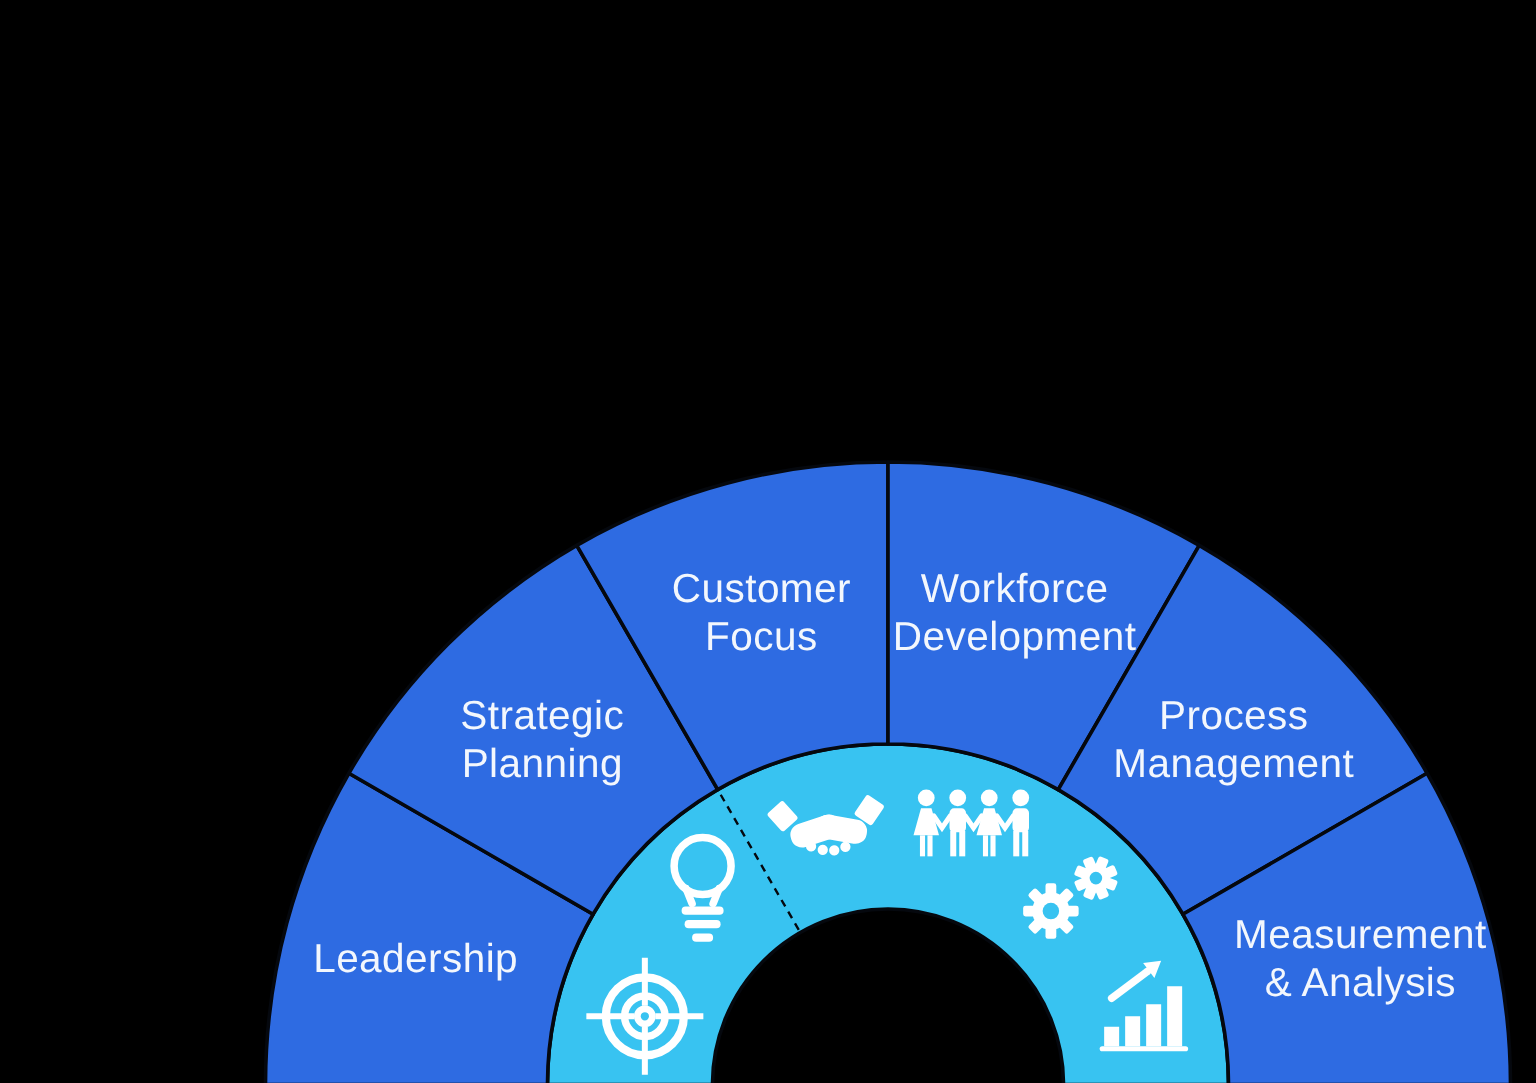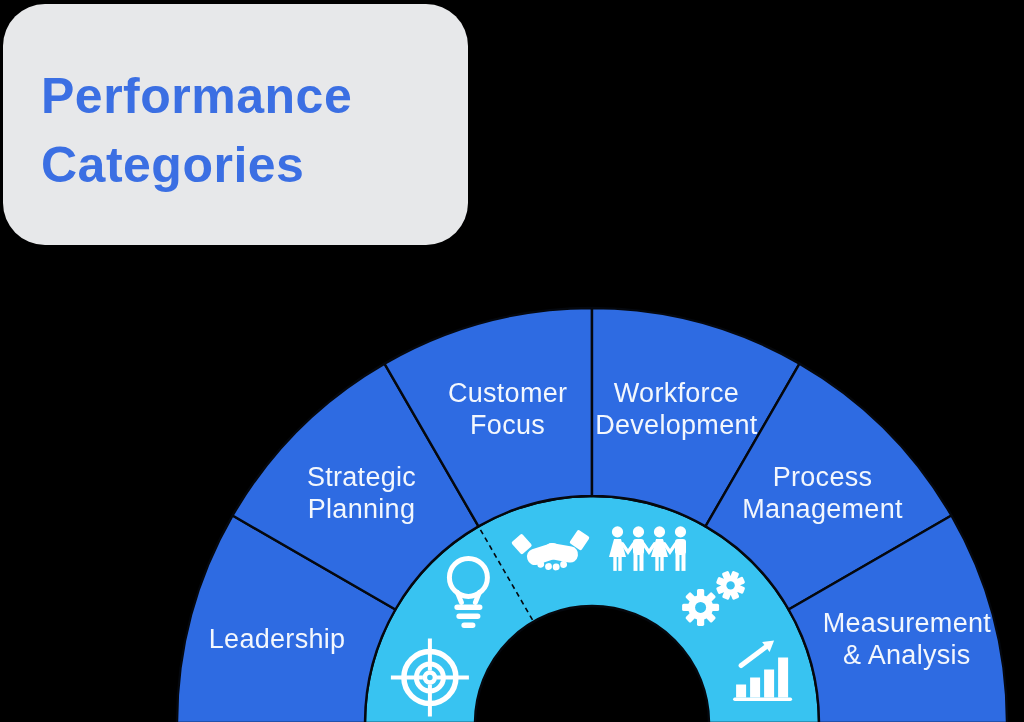--- a/index.html
+++ b/index.html
@@ -18,23 +18,20 @@
     margin:0;
     font-family:"Liberation Sans",sans-serif;
     font-size:50px;line-height:1.38;font-weight:600;
     letter-spacing:.5px;
   }
 </style>
 </head>
 <body style="background: rgb(0, 0, 0);">
 
 <div class="stage">
-  <div class="title-card" style="background: rgb(231, 232, 234);">
-    <h1 style="color: rgb(59, 111, 227);">Performance Categories</h1>
-  </div>
   <svg id="chart" class="chart-svg" width="1024" height="724" viewBox="0 0 1024 724" xmlns="http://www.w3.org/2000/svg">
       <path d="M 365.0 723.0 A 227 227 0 0 1 819.0 723.0 L 709.0 723.0 A 117 117 0 0 0 475.0 723.0 Z" fill="#38c3f1" stroke="#05080e" stroke-width="2.4"></path>
       <line x1="532.5" y1="619.9" x2="479.0" y2="527.3" stroke="#05080e" stroke-width="1.6" stroke-dasharray="5 4"></line>
       <path d="M 177.0 723.0 A 415 415 0 0 1 232.6 515.5 L 395.4 609.5 A 227 227 0 0 0 365.0 723.0 Z" fill="#2e6be2" stroke="#05080e" stroke-width="2.4" stroke-linejoin="round"></path>
       <path d="M 232.6 515.5 A 415 415 0 0 1 384.5 363.6 L 478.5 526.4 A 227 227 0 0 0 395.4 609.5 Z" fill="#2e6be2" stroke="#05080e" stroke-width="2.4" stroke-linejoin="round"></path>
       <path d="M 384.5 363.6 A 415 415 0 0 1 592.0 308.0 L 592.0 496.0 A 227 227 0 0 0 478.5 526.4 Z" fill="#2e6be2" stroke="#05080e" stroke-width="2.4" stroke-linejoin="round"></path>
       <path d="M 592.0 308.0 A 415 415 0 0 1 799.5 363.6 L 705.5 526.4 A 227 227 0 0 0 592.0 496.0 Z" fill="#2e6be2" stroke="#05080e" stroke-width="2.4" stroke-linejoin="round"></path>
       <path d="M 799.5 363.6 A 415 415 0 0 1 951.4 515.5 L 788.6 609.5 A 227 227 0 0 0 705.5 526.4 Z" fill="#2e6be2" stroke="#05080e" stroke-width="2.4" stroke-linejoin="round"></path>
       <path d="M 951.4 515.5 A 415 415 0 0 1 1007.0 723.0 L 819.0 723.0 A 227 227 0 0 0 788.6 609.5 Z" fill="#2e6be2" stroke="#05080e" stroke-width="2.4" stroke-linejoin="round"></path>
       <text x="277.1" y="638.6" text-anchor="middle" font-family="'Liberation Sans',sans-serif" font-size="27" letter-spacing="0.3" fill="#f3f7fd"><tspan x="277.1" dy="9.5">Leadership</tspan></text>

